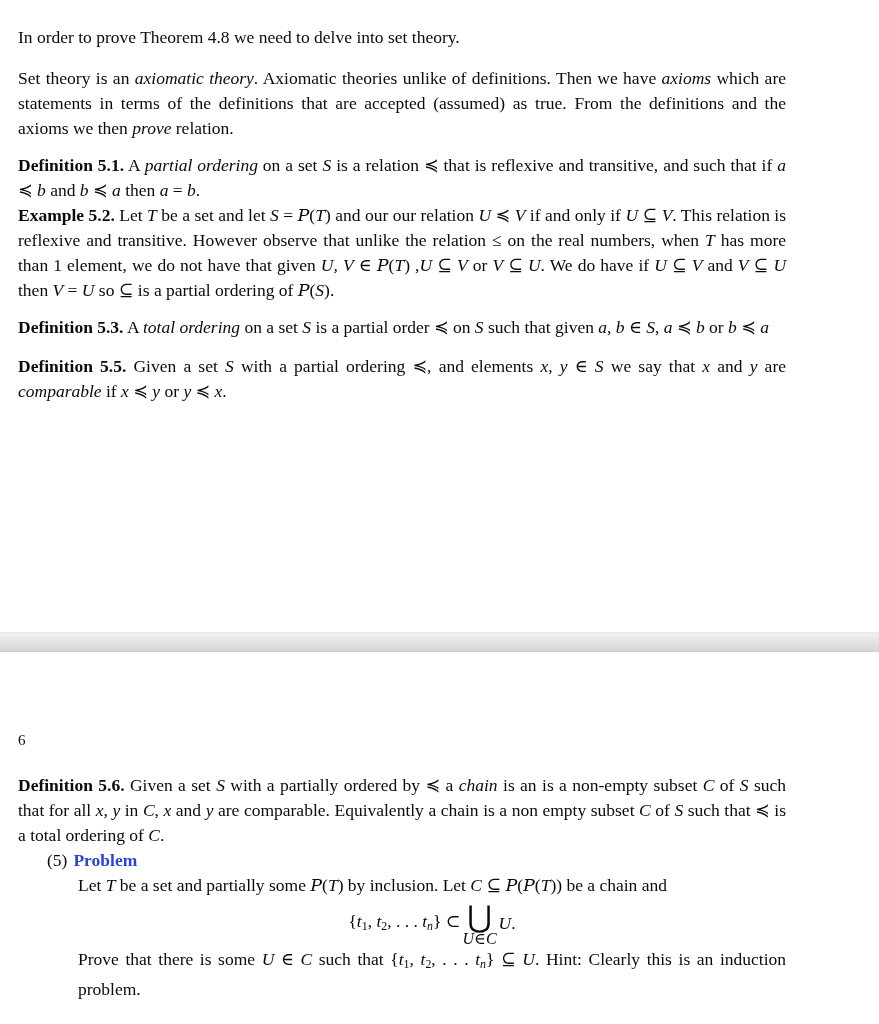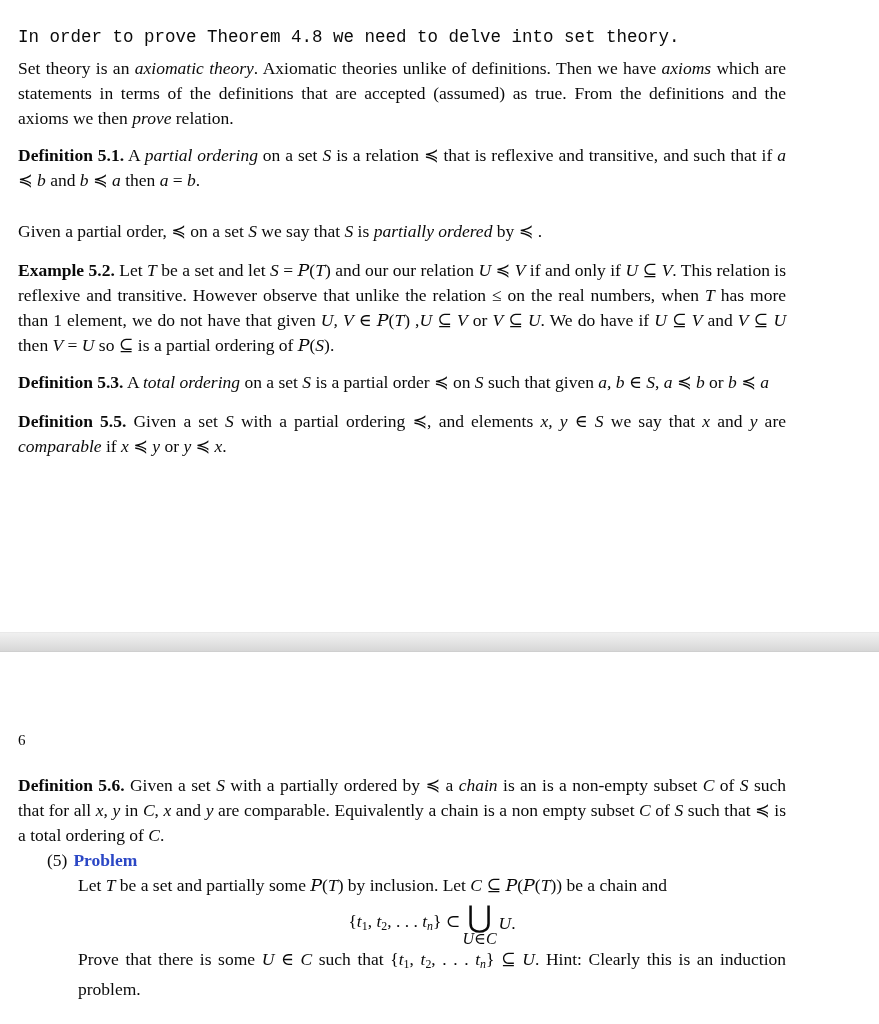--- a/index.html
+++ b/index.html
@@ -26,24 +26,24 @@
     padding-top: 25px;
     overflow: hidden;
   }
   .page2 {
     padding-top: 0;
   }
   .para {
     margin: 0;
     text-align: justify;
   }
-  .mb10 { margin-bottom: 6px; font-family: Liberation Mono, monospace; }
+  .mb10 { margin-bottom: 16px; }
   .mb12 { margin-bottom: 12px; }
   .mb14 { margin-bottom: 14px; }
-  .mb26 { margin-bottom: 26px; }
+  .mb26 { }
   .b { font-weight: bold; }
   .i { font-style: italic; }
   .cal { font-style: italic; font-family: "DejaVu Serif", serif; }
   .sub { font-size: 0.68em; vertical-align: -0.22em; }
   .blue { color: var(--blue, #2b47c5); }
   .page-divider {
     width: 879px;
     height: 20px;
     background: linear-gradient(to bottom, #f0f0f0 0%, #e3e3e3 55%, #d7d7d7 100%);
     border-top: 1px solid #e9e9e9;
@@ -89,21 +89,20 @@
     line-height: 13px;
   }
 </style>
 </head>
 <body>
 
 <div class="page page1">
   <p class="para mb10"><span>In order to prove Theorem 4.8 we need to delve into set theory.</span></p>
   <p class="para mb12"><span>Set theory is an </span><span class="i">axiomatic theory</span><span>. Axiomatic theories unlike of definitions. Then we have </span><span class="i">axioms</span><span> which are statements in terms of the definitions that are accepted (assumed) as true. From the definitions and the axioms we then </span><span class="i">prove</span><span> relation.</span></p>
   <p class="para mb26"><span class="b">Definition 5.1.</span><span> A </span><span class="i">partial ordering</span><span> on a set </span><span class="i">S</span><span> is a relation ≼ that is reflexive and transitive, and such that if </span><span class="i">a</span><span> ≼ </span><span class="i">b</span><span> and </span><span class="i">b</span><span> ≼ </span><span class="i">a</span><span> then </span><span class="i">a</span><span> = </span><span class="i">b</span><span>.</span></p>
-  <p class="para mb14"><span>Given a partial order, ≼ on a set </span><span class="i">S</span><span> we say that </span><span class="i">S</span><span> is </span><span class="i">partially ordered</span><span> by ≼ .</span></p>
   <p class="para mb12"><span class="b">Example 5.2.</span><span> Let </span><span class="i">T</span><span> be a set and let </span><span class="i">S</span><span> = </span><span class="cal">P</span><span>(</span><span class="i">T</span><span>) and our our relation </span><span class="i">U</span><span> ≼ </span><span class="i">V</span><span> if and only if </span><span class="i">U</span><span> ⊆ </span><span class="i">V</span><span>. This relation is reflexive and transitive. However observe that unlike the relation ≤ on the real numbers, when </span><span class="i">T</span><span> has more than 1 element, we do not have that given </span><span class="i">U, V</span><span> ∈ </span><span class="cal">P</span><span>(</span><span class="i">T</span><span>) ,</span><span class="i">U</span><span> ⊆ </span><span class="i">V</span><span> or </span><span class="i">V</span><span> ⊆ </span><span class="i">U</span><span>. We do have if </span><span class="i">U</span><span> ⊆ </span><span class="i">V</span><span> and </span><span class="i">V</span><span> ⊆ </span><span class="i">U</span><span> then </span><span class="i">V</span><span> = </span><span class="i">U</span><span> so ⊆ is a partial ordering of </span><span class="cal">P</span><span>(</span><span class="i">S</span><span>).</span></p>
   <p class="para mb14"><span class="b">Definition 5.3.</span><span> A </span><span class="i">total ordering</span><span> on a set </span><span class="i">S</span><span> is a partial order ≼ on </span><span class="i">S</span><span> such that given </span><span class="i">a, b</span><span> ∈ </span><span class="i">S</span><span>, </span><span class="i">a</span><span> ≼ </span><span class="i">b</span><span> or </span><span class="i">b</span><span> ≼ </span><span class="i">a</span></p>
   <p class="para"><span class="b">Definition 5.5.</span><span> Given a set </span><span class="i">S</span><span> with a partial ordering ≼, and elements </span><span class="i">x, y</span><span> ∈ </span><span class="i">S</span><span> we say that </span><span class="i">x</span><span> and </span><span class="i">y</span><span> are </span><span class="i">comparable</span><span> if </span><span class="i">x</span><span> ≼ </span><span class="i">y</span><span> or </span><span class="i">y</span><span> ≼ </span><span class="i">x</span><span>.</span></p>
 </div>
 
 <div class="page-divider"></div>
 
 <div class="page page2">
   <div class="pagenum">6</div>
   <p class="para"><span class="b">Definition 5.6.</span><span> Given a set </span><span class="i">S</span><span> with a partially ordered by ≼ a </span><span class="i">chain</span><span> is an is a non-empty subset </span><span class="i">C</span><span> of </span><span class="i">S</span><span> such that for all </span><span class="i">x, y</span><span> in </span><span class="i">C</span><span>, </span><span class="i">x</span><span> and </span><span class="i">y</span><span> are comparable. Equivalently a chain is a non empty subset </span><span class="i">C</span><span> of </span><span class="i">S</span><span> such that ≼ is a total ordering of </span><span class="i">C</span><span>.</span></p>

